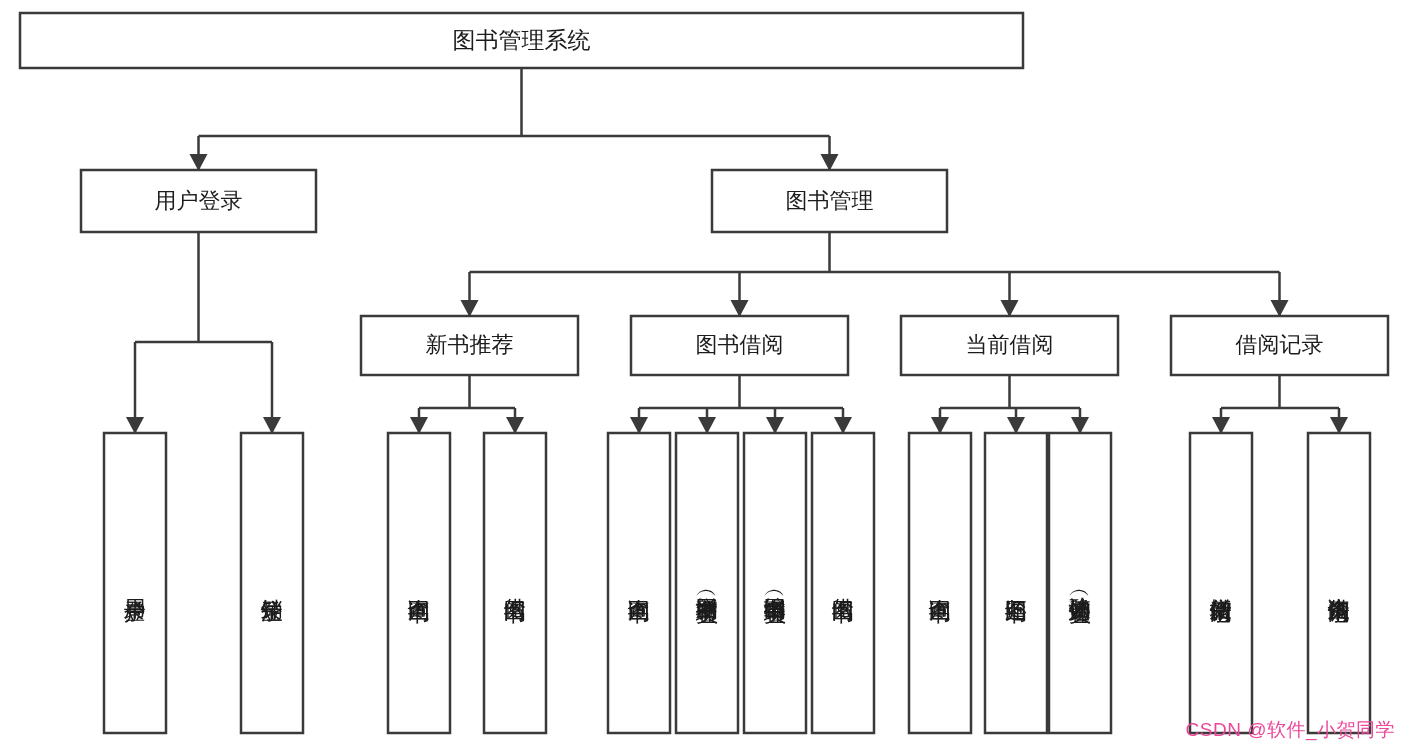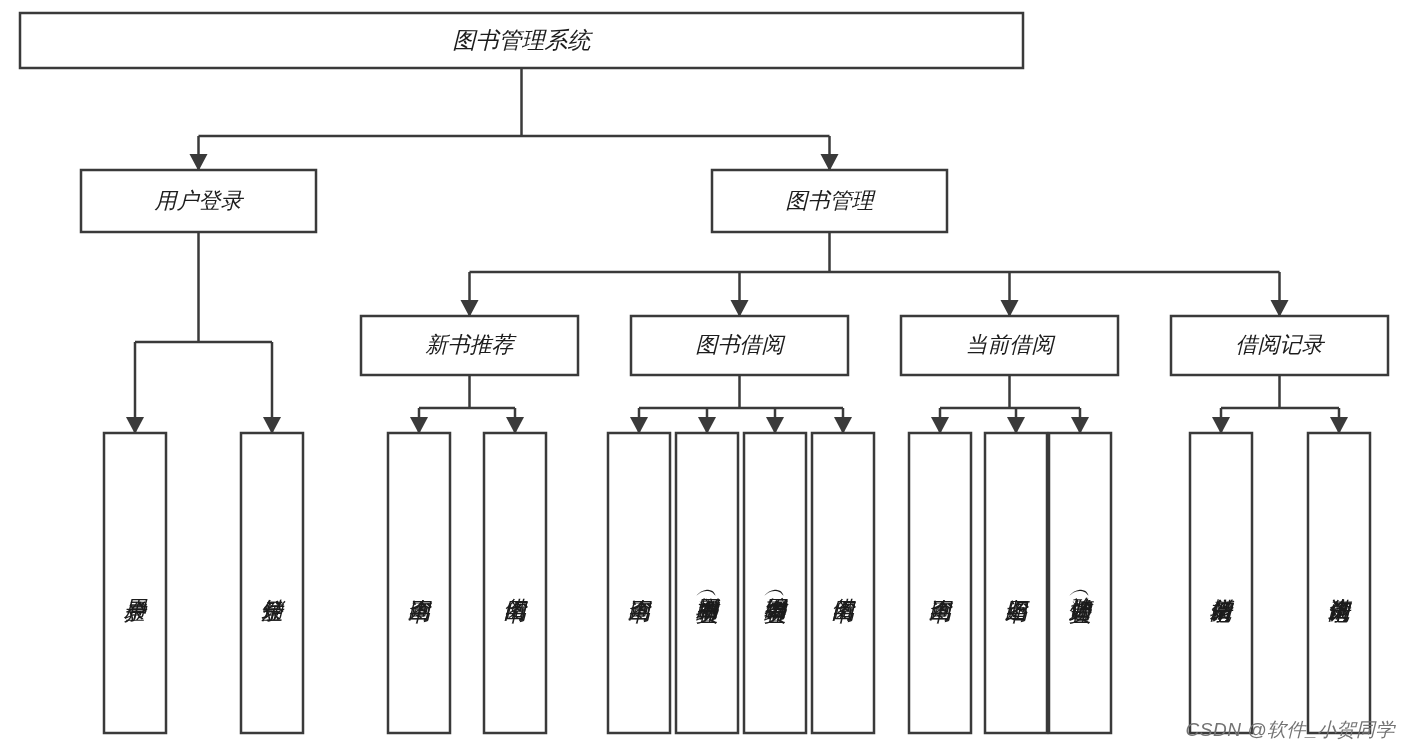--- a/index.html
+++ b/index.html
@@ -10,21 +10,20 @@
   }
   body {
     font-family: "Liberation Sans", "DejaVu Sans", sans-serif;
   }
   #diagram-root {
     position: relative;
     width: 1405px;
     height: 747px;
     background: #ffffff;
     overflow: hidden;
-    font-style: italic;
   }
   svg.tree-canvas {
     position: absolute;
     left: 0;
     top: 0;
     width: 1405px;
     height: 747px;
     display: block;
   }
   .node-box {
@@ -69,21 +68,21 @@
     letter-spacing: 1px;
     white-space: nowrap;
     pointer-events: none;
   }
   .watermark {
     position: absolute;
     right: 10px;
     bottom: 4px;
     font-family: "Liberation Sans", "DejaVu Sans", sans-serif;
     font-size: 19px;
-    color: #737373;
+    color: #ec4899;
     letter-spacing: 0.5px;
     white-space: nowrap;
     user-select: none;
   }
 </style>
 </head>
 <body>
 
 <div id="diagram-root">
 

